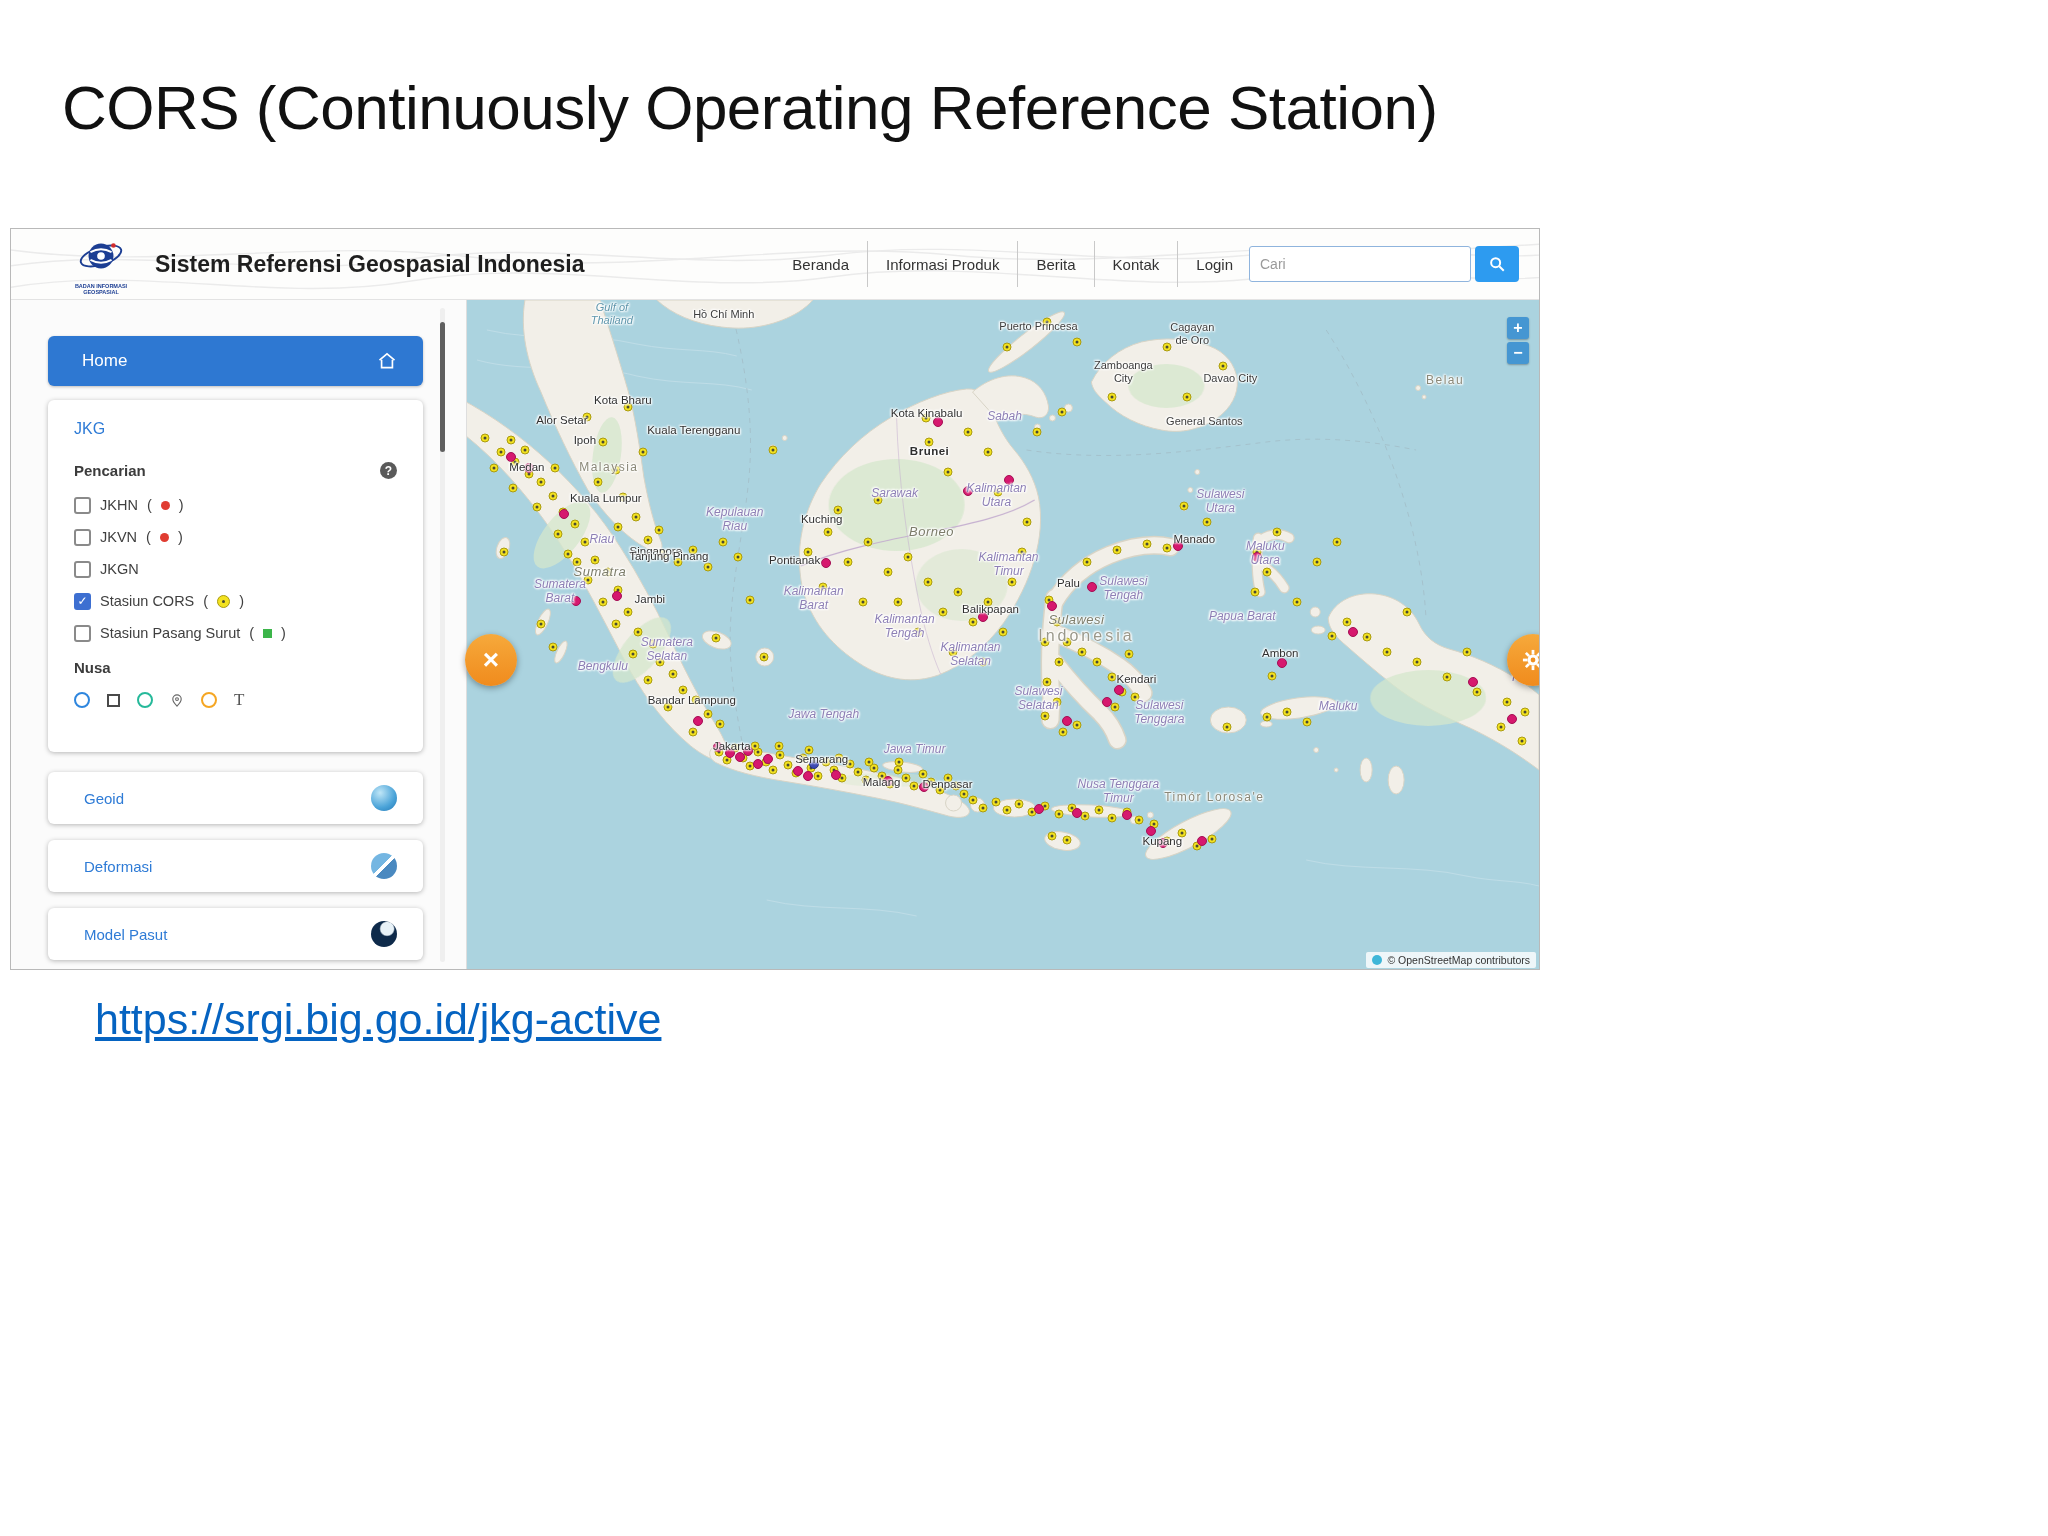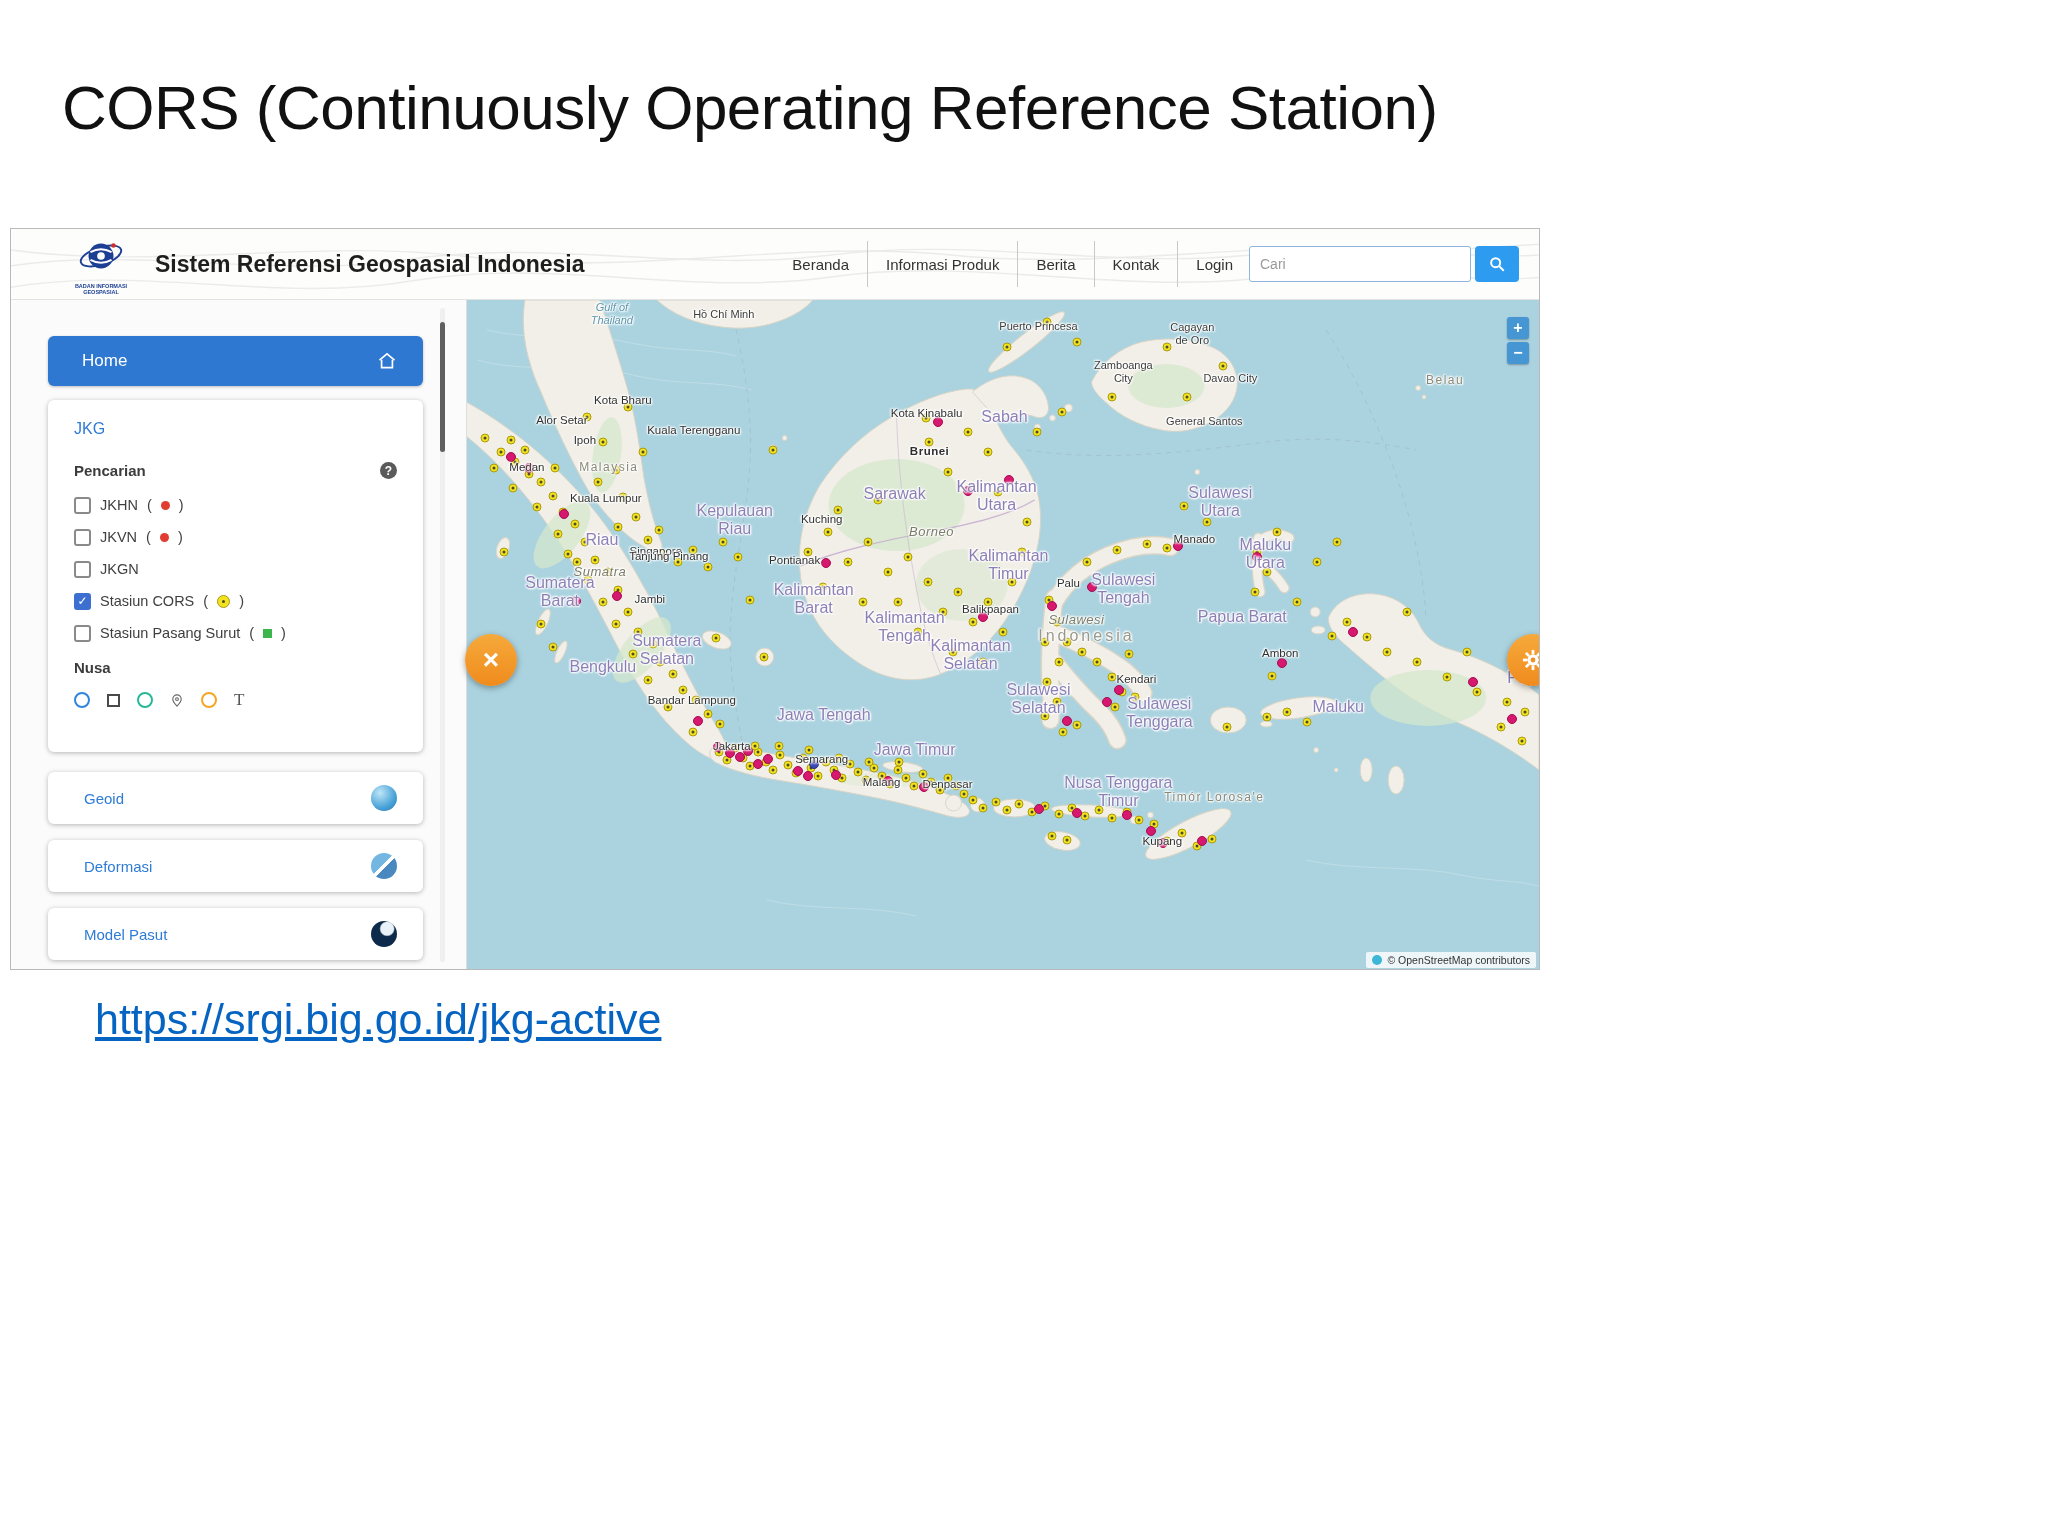--- a/index.html
+++ b/index.html
@@ -75,21 +75,21 @@
   .layer{position:absolute;inset:0;z-index:3;}
   .layer.labels{z-index:4;pointer-events:none;}
   .dot{position:absolute;transform:translate(-50%,-50%);border-radius:50%;box-sizing:border-box;}
   .dot-y{width:9px;height:9px;background:#f3e21f;border:1px solid #a99a10;}
   .dot-y::after{content:"";position:absolute;left:50%;top:50%;width:3px;height:3px;margin:-1.5px 0 0 -1.5px;border-radius:50%;background:#4a4a33;}
   .dot-p{width:10px;height:10px;background:#d6186e;border:1px solid #a30d52;}
   .dot-b{width:10px;height:10px;background:#3d49b5;border:1px solid #27307e;}
   .ml{position:absolute;transform:translate(-50%,-50%);white-space:pre-line;text-align:center;line-height:1.15;text-shadow:0 0 2px #fff,0 0 2px #fff,0 0 3px #fff,1px 1px 2px #fff,-1px -1px 2px #fff;}
   .city{font-size:11.5px;color:#2f2f2f;font-weight:500;}
   .city2{font-size:11px;color:#3c3c3c;}
-  .admin{font-size:16px;color:#8d7fb5;}
+  .admin{font-size:12px;color:#8d7fb5;font-style:italic;}
   .island{font-size:13px;color:#7c7c6a;font-style:italic;letter-spacing:.5px;}
   .country{font-size:12px;color:#8a8878;letter-spacing:1.5px;}
   .countryb{font-size:11.5px;color:#2f2f2f;font-weight:700;letter-spacing:.5px;}
   .countryx{font-size:16px;color:#9a988a;letter-spacing:3px;}
   .sea{font-size:11px;color:#5d95ab;font-style:italic;}
   .zoomctl{position:absolute;top:17px;right:10px;z-index:5;display:flex;flex-direction:column;gap:3px;}
   .zbtn{width:22px;height:22px;background:#4596d2;color:#fff;border-radius:3px;font-size:16px;font-weight:700;display:flex;align-items:center;justify-content:center;cursor:pointer;box-shadow:0 1px 2px rgba(0,0,0,.3);}
   .attrib{position:absolute;right:3px;bottom:2px;z-index:5;background:rgba(255,255,255,.8);padding:2px 6px;font-size:10.5px;color:#333;display:flex;align-items:center;gap:5px;border-radius:2px;}
   .attrib-dot{width:10px;height:10px;border-radius:50%;background:#3fb6d8;display:inline-block;}
 

